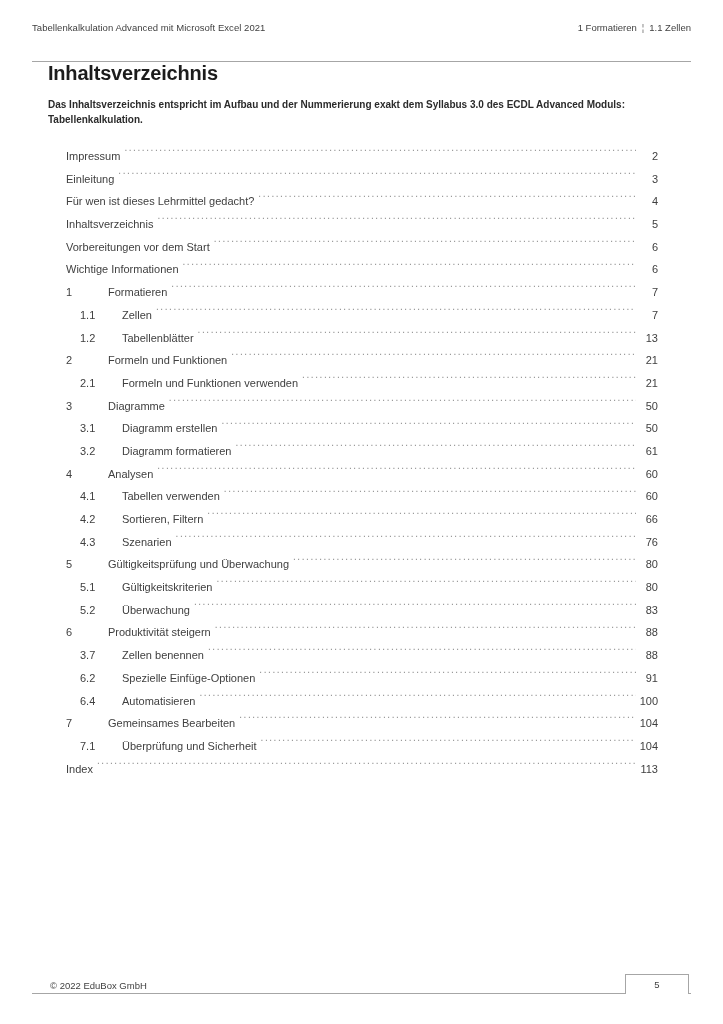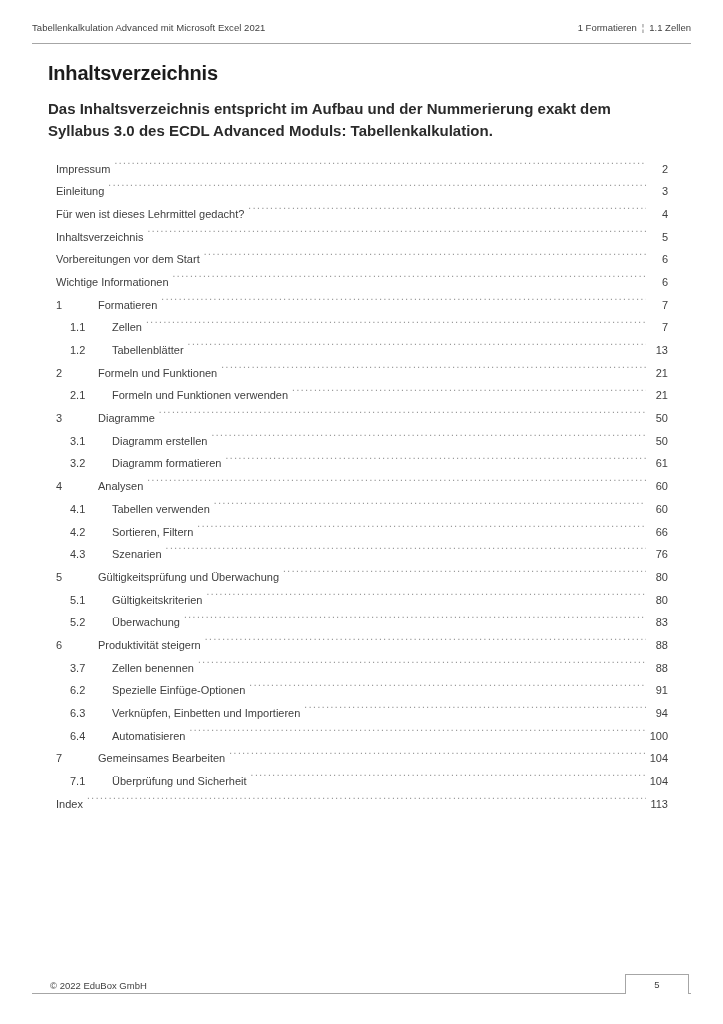--- a/index.html
+++ b/index.html
@@ -29,21 +29,21 @@
   .page-header {
     position: absolute;
     left: 32px;
     top: 22px;
     width: 659px;
     height: 18px;
     display: flex;
     align-items: flex-start;
     justify-content: space-between;
     border-bottom: 1px solid #a6a6a6;
-    padding-bottom: 3px;
+    padding-bottom: 21px;
   }
   .header-left {
     font-size: 9.5px;
     color: #3f3f3f;
     letter-spacing: 0.05px;
     white-space: nowrap;
   }
   .header-right {
     font-size: 9.5px;
     color: #3f3f3f;
@@ -69,31 +69,31 @@
   .doc-title {
     font-size: 20px;
     font-weight: bold;
     color: #1c1c1c;
     letter-spacing: -0.2px;
     margin: 0 0 14px 0;
     line-height: 1.1;
   }
 
   .intro {
-    font-size: 15px;
+    font-size: 10px;
     font-weight: bold;
     color: #2b2b2b;
     line-height: 1.45;
     margin: 12px 0 16px 0;
     max-width: 626px;
   }
 
   
   .toc {
-    margin: 8px;
+    margin: 18px;
     padding: 0;
     list-style: none;
   }
   .toc-row {
     display: flex;
     align-items: baseline;
     font-size: 11px;
     color: #404040;
     height: 22.7px;
     line-height: 22.7px;
@@ -342,26 +342,20 @@
           <span class="toc-leader"></span>
           <span class="toc-page">88</span>
         </li>
         <li class="toc-row level-2">
           <span class="toc-num">6.2</span>
           <span class="toc-label">Spezielle Einfüge-Optionen</span>
           <span class="toc-leader"></span>
           <span class="toc-page">91</span>
         </li>
         <li class="toc-row level-2">
-          <span class="toc-num">6.3</span>
-          <span class="toc-label">Verknüpfen, Einbetten und Importieren</span>
-          <span class="toc-leader"></span>
-          <span class="toc-page">94</span>
-        </li>
-        <li class="toc-row level-2">
           <span class="toc-num">6.4</span>
           <span class="toc-label">Automatisieren</span>
           <span class="toc-leader"></span>
           <span class="toc-page">100</span>
         </li>
         <li class="toc-row level-1">
           <span class="toc-num">7</span>
           <span class="toc-label">Gemeinsames Bearbeiten</span>
           <span class="toc-leader"></span>
           <span class="toc-page">104</span>

